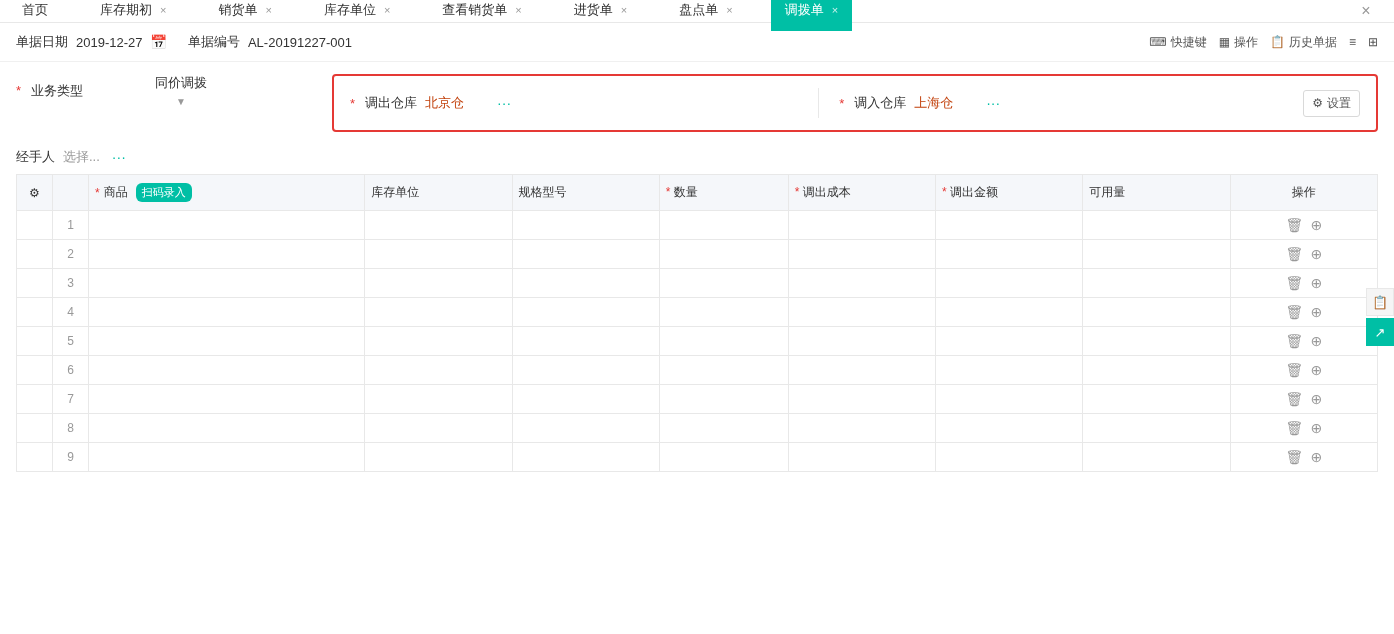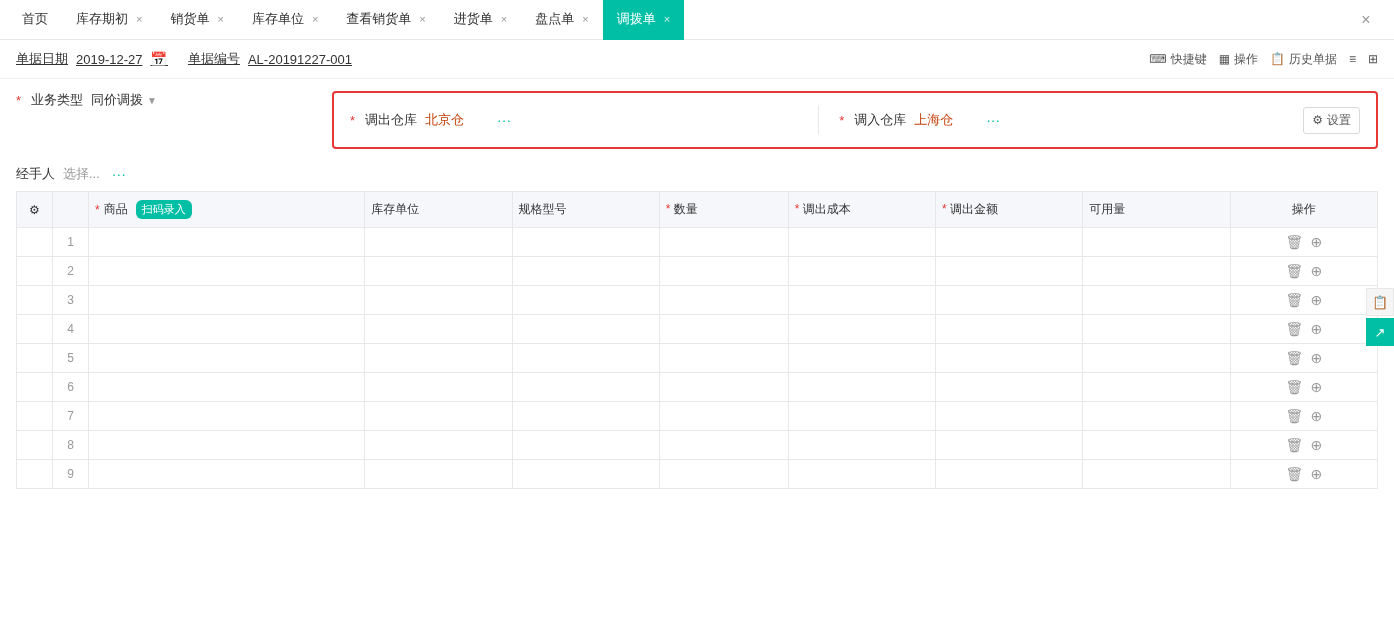--- a/index.html
+++ b/index.html
@@ -4,22 +4,23 @@
   <style>
     * { box-sizing: border-box; margin: 0; padding: 0; }
     body { font-family: 'Microsoft YaHei', Arial, sans-serif; font-size: 13px; background: #fff; color: #333; overflow: hidden; }
 
     
     .tab-bar {
       display: flex;
       align-items: center;
       border-bottom: 1px solid #e8e8e8;
       background: #fff;
-      height: 40px;
+      height: 23px;
       padding: 0 8px;
+      gap: 24px;
     }
     .tab-item {
       display: flex;
       align-items: center;
       padding: 0 14px;
       height: 40px;
       cursor: pointer;
       font-size: 13px;
       color: #333;
       border-bottom: 2px solid transparent;
@@ -54,21 +55,21 @@
     
     .toolbar {
       display: flex;
       align-items: center;
       padding: 10px 16px;
       gap: 20px;
       border-bottom: 1px solid #f0f0f0;
     }
     .toolbar-left { display: flex; align-items: center; gap: 20px; flex: 1; }
     .toolbar-right { display: flex; align-items: center; gap: 12px; font-size: 12px; color: #555; }
-    .field-group { display: flex; align-items: center; gap: 8px; text-decoration: underline; }
+    .field-group { display: flex; align-items: center; gap: 8px; }
     .field-label { color: #333; white-space: nowrap; font-size: 13px; }
     .field-value { color: #333; font-size: 13px; }
     .toolbar-btn {
       display: flex; align-items: center; gap: 4px;
       cursor: pointer; color: #555; font-size: 12px;
     }
     .toolbar-icon { font-size: 14px; }
 
     
     .form-area {
@@ -87,20 +88,21 @@
       align-items: center;
       gap: 0;
     }
     .form-field { display: flex; align-items: center; gap: 8px; }
     .required-star { color: #e53935; margin-right: 2px; }
     .field-select {
       display: flex;
       align-items: center;
       gap: 4px;
       min-width: 180px;
+      flex-direction: column;
     }
     .field-select-value { font-size: 13px; color: #333; }
     .dropdown-arrow { color: #999; font-size: 10px; cursor: pointer; }
     .ellipsis-btn { color: #00bfa5; cursor: pointer; font-size: 14px; margin-left: 4px; }
     .warehouse-divider {
       width: 1px;
       height: 30px;
       background: #e8e8e8;
       margin: 0 20px;
     }

